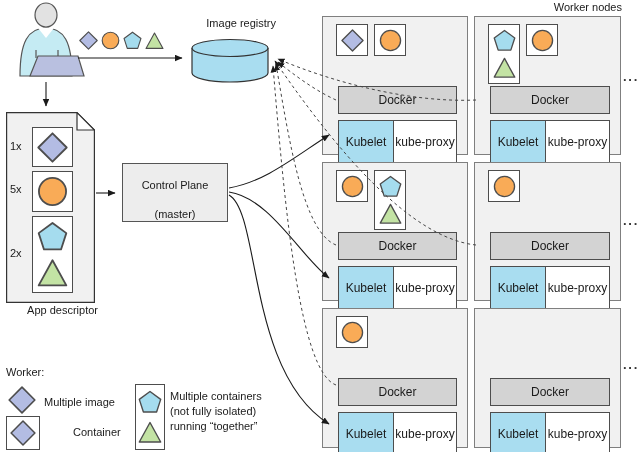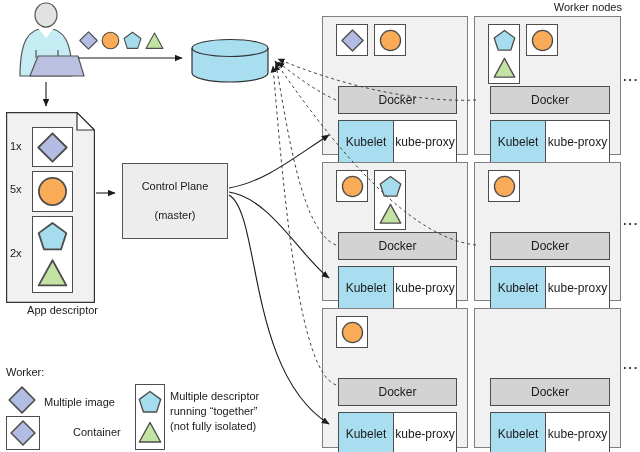--- a/index.html
+++ b/index.html
@@ -100,20 +100,21 @@
           <polygon points="12,1.5 22.7,9.4 18.6,22 5.4,22 1.3,9.4" fill="#a5dcee" stroke="#4d4d4d" stroke-width="1.4" stroke-linejoin="round"></polygon>
         </svg>
       </span>
       <span>
         <svg width="19" height="19" viewBox="0 0 24 24">
           <polygon points="12,2.5 22.7,22 1.3,22" fill="#c3e3a4" stroke="#4d4d4d" stroke-width="1.4" stroke-linejoin="round"></polygon>
         </svg>
       </span>
     </div>
 
+  <div class="abs lbl center" style="left:186px;top:17px;width:90px;">Image registry</div>
   <div class="abs" style="left:190px;top:38px;">
     <svg width="80" height="46" viewBox="0 0 80 46">
       <path d="M2,10 L2,35 A38,9 0 0 0 78,35 L78,10" fill="#a9ddf0" stroke="#333" stroke-width="1.2"></path>
       <ellipse cx="40" cy="10" rx="38" ry="8.5" fill="#a9ddf0" stroke="#333" stroke-width="1.2"></ellipse>
     </svg>
   </div>
 
   <div class="abs" id="app-desc">
     <svg width="89" height="191" viewBox="0 0 89 191" style="position:absolute;left:0;top:0;">
       <polygon points="0.6,0.6 71,0.6 88.4,18 88.4,190.4 0.6,190.4" fill="#f1f1f1" stroke="#333" stroke-width="1.2"></polygon>
@@ -144,21 +145,21 @@
         </span>
         <span>
           <svg width="31" height="31" viewBox="0 0 24 24">
             <polygon points="12,2.5 22.7,22 1.3,22" fill="#c3e3a4" stroke="#4d4d4d" stroke-width="1.4" stroke-linejoin="round"></polygon>
           </svg>
         </span>
       </div>
   </div>
   <div class="abs lbl center" style="left:2px;top:304px;width:96px;">App descriptor</div>
 
-  <div class="abs" style="left:122px;top:163px;width:106px;height:76px;background:#ededed;border:1.5px solid #555;box-sizing:border-box;display:flex;flex-direction:column;align-items:center;justify-content:center;gap:16px;">
+  <div class="abs" style="left:122px;top:163px;width:106px;height:59px;background:#ededed;border:1.5px solid #555;box-sizing:border-box;display:flex;flex-direction:column;align-items:center;justify-content:flex-end;gap:16px;">
     <div class="lbl">Control Plane</div>
     <div class="lbl">(master)</div>
   </div>
 
   <div class="abs lbl center" style="left:322px;top:1px;width:300px;">Worker nodes</div>
   <div id="nodes-grid">
       <div class="node">
         <div class="containers">
           <div class="shape-box">
             <span>
@@ -302,23 +303,23 @@
           <polygon points="12,1.5 22.7,9.4 18.6,22 5.4,22 1.3,9.4" fill="#a5dcee" stroke="#4d4d4d" stroke-width="1.4" stroke-linejoin="round"></polygon>
         </svg>
       </span>
       <span>
         <svg width="24" height="24" viewBox="0 0 24 24">
           <polygon points="12,2.5 22.7,22 1.3,22" fill="#c3e3a4" stroke="#4d4d4d" stroke-width="1.4" stroke-linejoin="round"></polygon>
         </svg>
       </span>
     </div>
   <div class="abs" style="left:170px;top:389px;">
-    <div class="lbl" style="line-height:15px;">Multiple descriptor</div>
+    <div class="lbl" style="line-height:15px;">Multiple containers</div>
+    <div class="lbl" style="line-height:15px;">(not fully isolated)</div>
     <div class="lbl" style="line-height:15px;">running “together”</div>
-    <div class="lbl" style="line-height:15px;">(not fully isolated)</div>
   </div>
 
   <svg id="connectors" width="640" height="452" viewBox="0 0 640 452">
     <defs>
       <marker id="arr" markerWidth="8" markerHeight="8" refX="6.5" refY="3" orient="auto">
         <path d="M0,0 L7,3 L0,6 Z" fill="#1a1a1a"></path>
       </marker>
     </defs>
 
     <path d="M78,58 L182,58" fill="none" stroke="#1a1a1a" stroke-width="1.1" marker-end="url(#arr)"></path>

